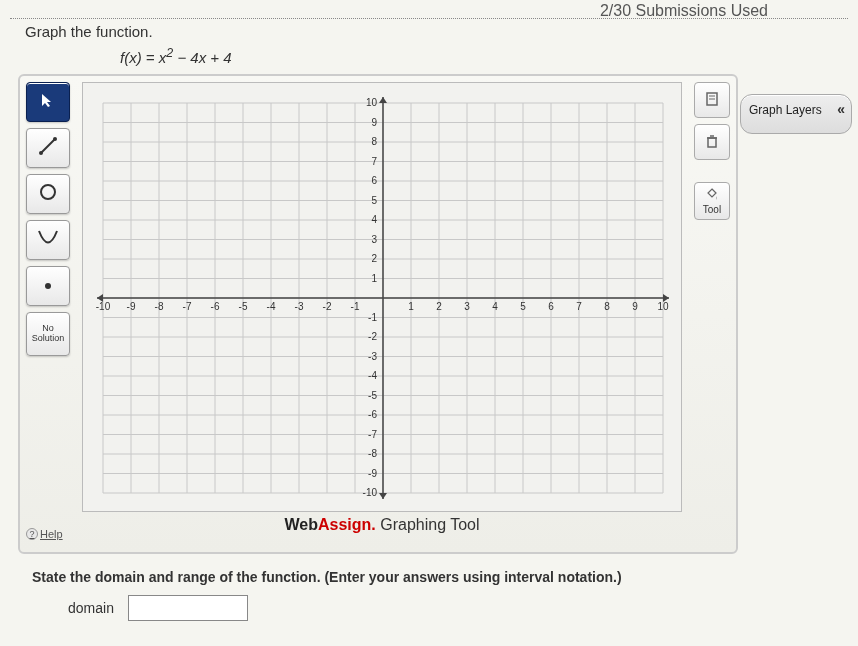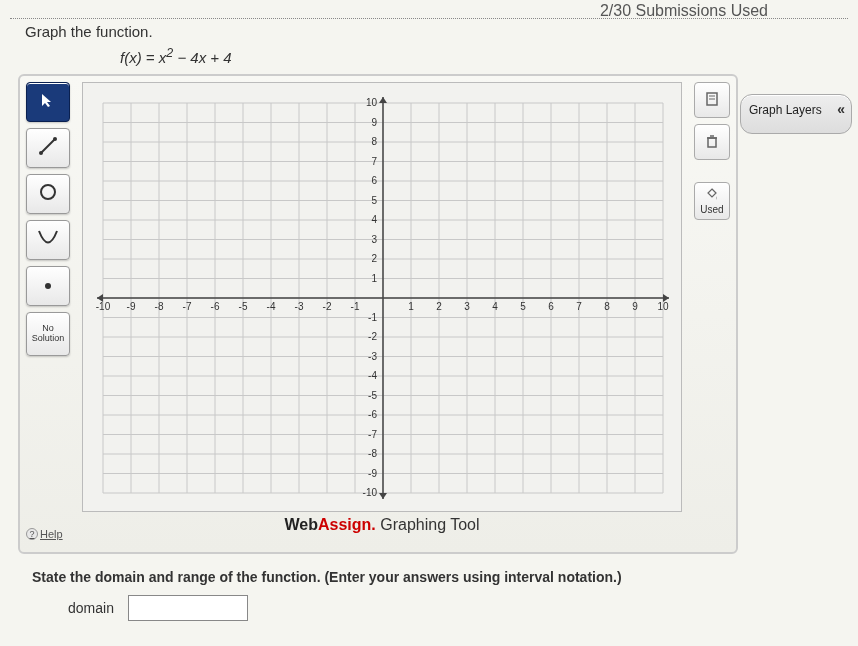--- a/index.html
+++ b/index.html
@@ -355,21 +355,21 @@
               <line x1="3" y1="5" x2="13" y2="5" stroke="#666" stroke-width="1.5"></line>
               <line x1="6" y1="3" x2="10" y2="3" stroke="#666" stroke-width="1.5"></line>
             </svg></span>
       </div>
       <div style="height:10px"></div>
       <div class="right-btn fill">
         <span><svg width="14" height="14" viewBox="0 0 14 14">
               <path d="M7 1 L11 5 L7 9 L3 5 Z" fill="none" stroke="#666" stroke-width="1.2"></path>
               <path d="M11 8 Q12 10 11 12" fill="#666"></path>
             </svg></span>
-        <span>Used</span>
+        <span>Tool</span>
       </div>
     </div>
   </div>
 </div>
 
 <div class="layers-panel">
   <div class="layers-title">Graph Layers</div>
   <div class="layers-collapse">«</div>
 </div>
 

